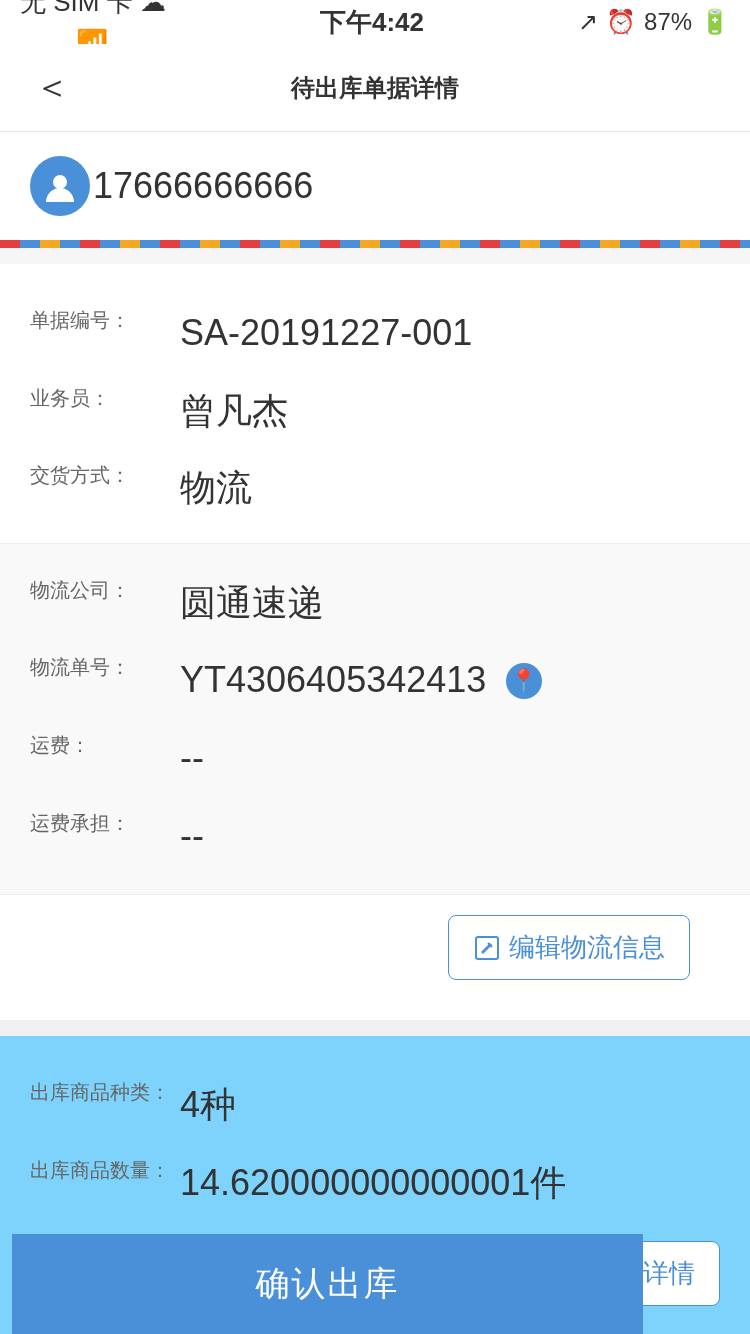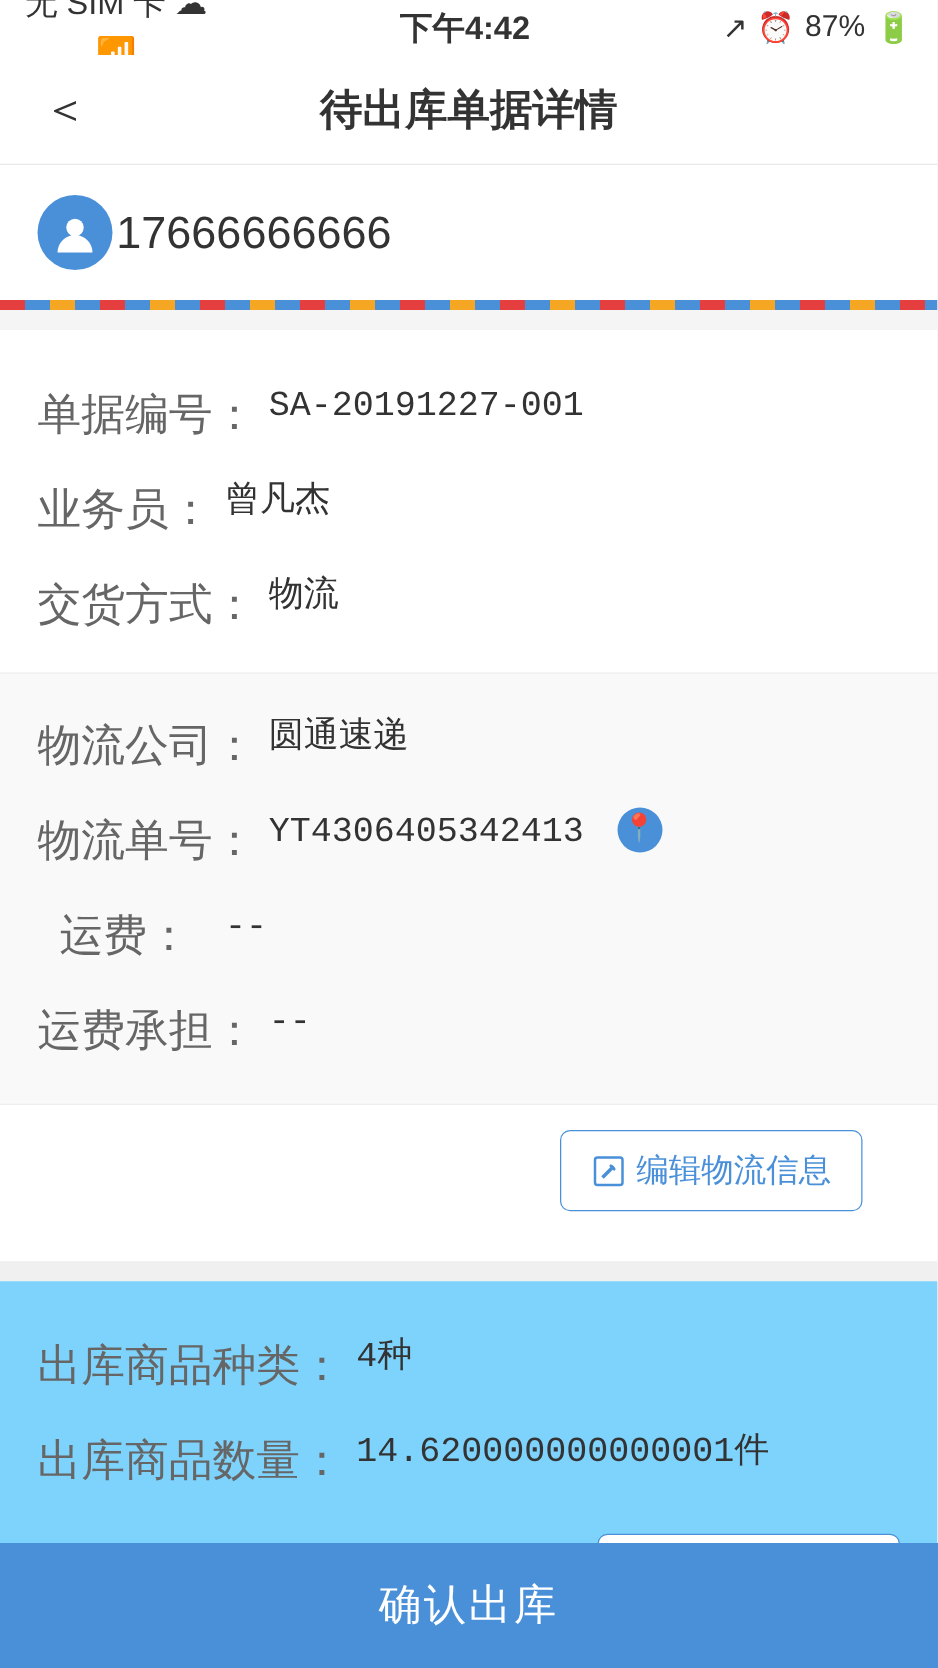--- a/index.html
+++ b/index.html
@@ -57,21 +57,21 @@
     }
     .nav-back {
       position: absolute;
       left: 24px;
       font-size: 36px;
       color: #333;
       cursor: pointer;
       padding: 10px;
     }
     .nav-title {
-      font-size: 34px;
+      font-size: 24px;
       font-weight: 600;
       color: #333;
     }
 
     
     .customer-header {
       width: 750px;
       background: #fff;
       padding: 24px 30px;
       display: flex;
@@ -122,31 +122,30 @@
     }
 
     .info-row {
       display: flex;
       align-items: flex-start;
       padding: 10px 30px;
       line-height: 1.6;
     }
     .info-label {
       color: #666;
-      font-size: 35px;
+      font-size: 20px;
       min-width: 140px;
-      text-align: center;
+      text-align: left;
       flex-shrink: 0;
     }
     .info-value {
       color: #333;
-      font-size: 28px;
+      font-size: 36px;
       flex: 1;
       padding-left: 10px;
-      font-family: Liberation Mono, monospace;
     }
 
     
     .logistics-card {
       background: #f9f9f9;
       margin: 16px 0 0 0;
       border-top: 1px solid #eee;
       border-bottom: 1px solid #eee;
       padding: 20px 0;
     }
@@ -218,22 +217,22 @@
       border-radius: 8px;
       font-size: 26px;
       cursor: pointer;
       background: #fff;
     }
 
     
     .confirm-btn {
       position: fixed;
       bottom: 0;
-      left: 0;
-      width: 750px;
+      left: 12px;
+      width: 631px;
       height: 100px;
       background: #4a90d9;
       color: #fff;
       font-size: 34px;
       font-weight: 500;
       display: flex;
       align-items: center;
       justify-content: center;
       cursor: pointer;
       letter-spacing: 2px;

